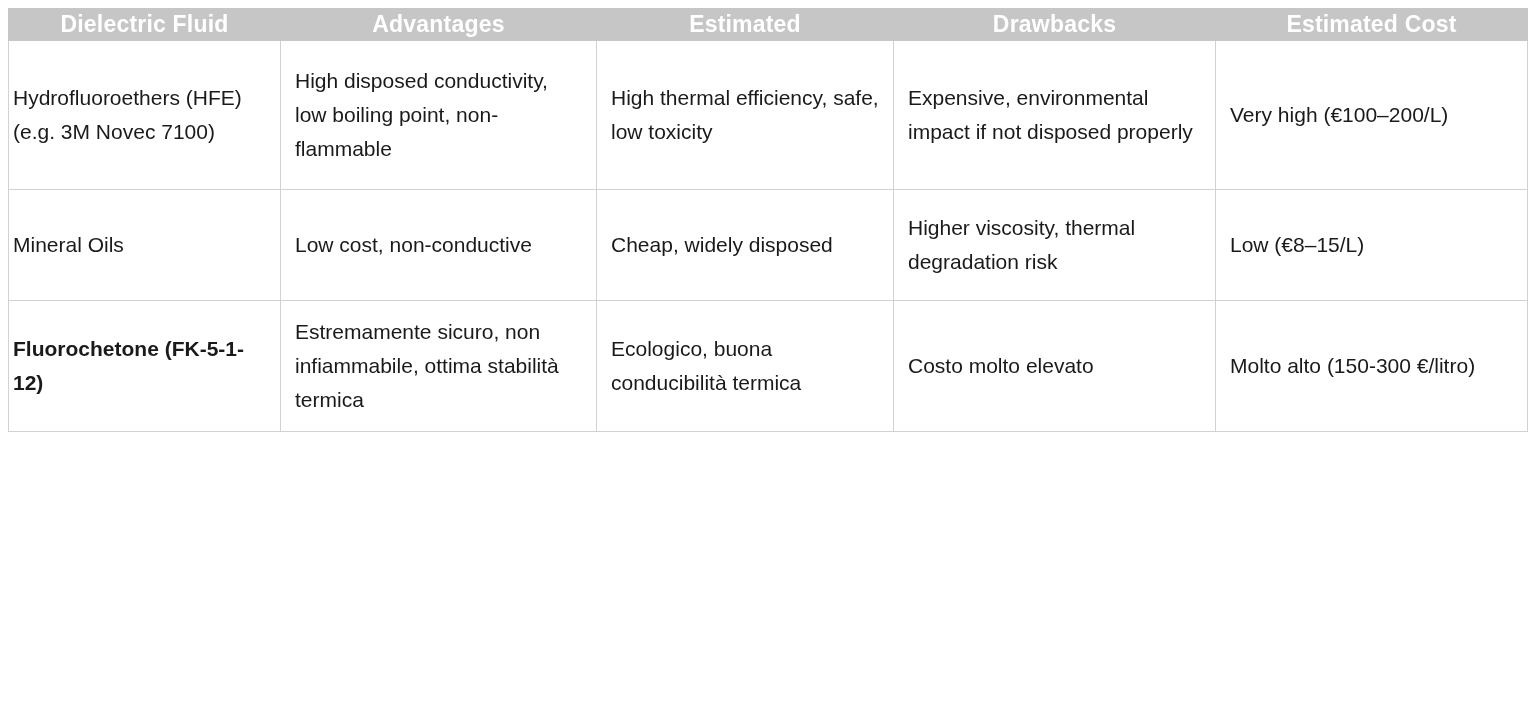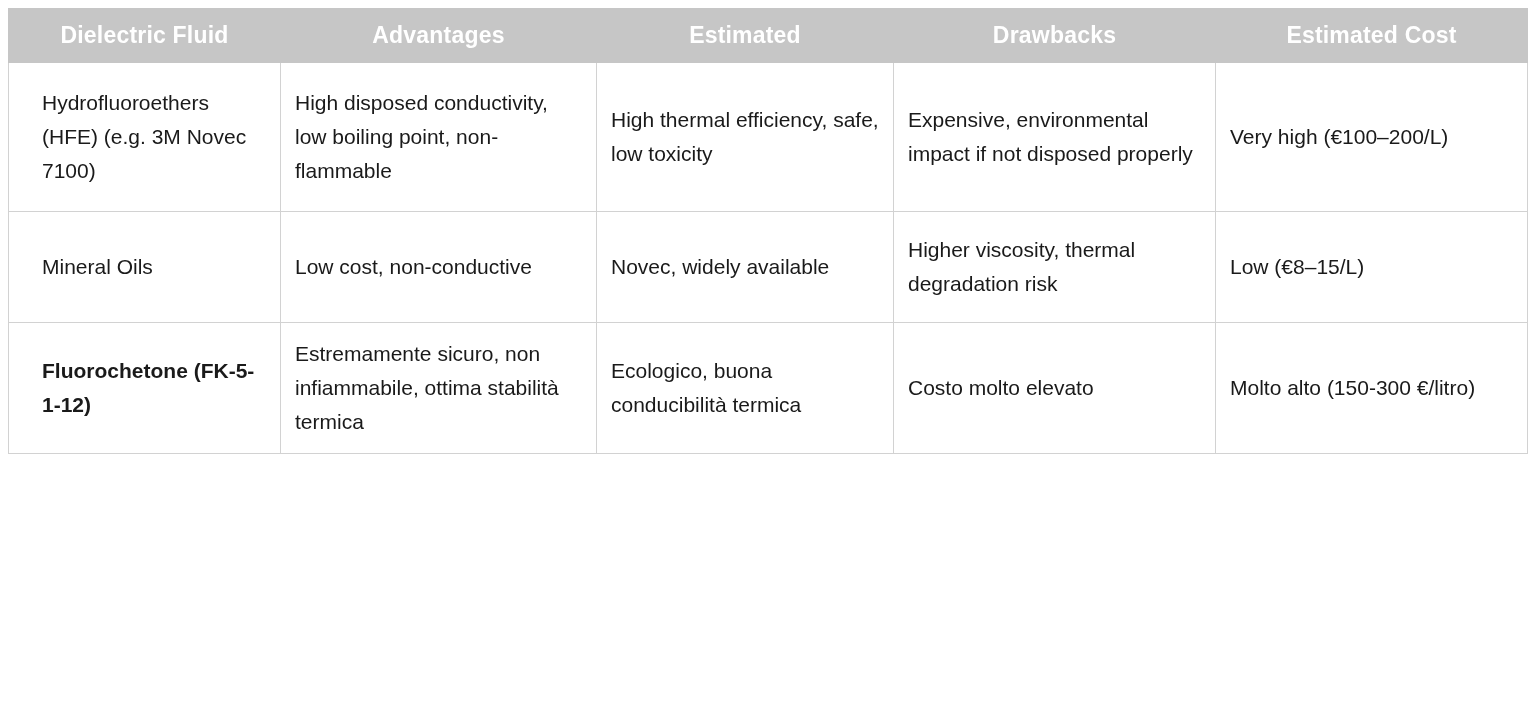--- a/index.html
+++ b/index.html
@@ -28,40 +28,40 @@
   table.fluid-table col.c2 { width: 297px; }
   table.fluid-table col.c3 { width: 322px; }
   table.fluid-table col.c4 { width: 312px; }
 
   thead th {
     background: #c6c6c6;
     color: #ffffff;
     font-size: 23px;
     font-weight: bold;
     text-align: center;
-    padding: 13px 10px;
+    padding: 2px 10px;
     border: 1px solid #c6c6c6;
     letter-spacing: 0.2px;
   }
   tbody td {
     border: 1px solid #d2d2d2;
     vertical-align: middle;
     padding: 10px 14px;
     font-size: 21px;
     line-height: 1.62;
     color: #1a1a1a;
     background: #ffffff;
   }
   tbody tr.r0 td { height: 128px; }
   tbody tr.r1 td { height: 128px; }
   tbody tr.r2 td { height: 128px; }
   tbody tr.r3 td { height: 90px; }
   tbody tr.r4 td { height: 110px; }
 
-  tbody td.first-col { padding-left: 33px; }
+  tbody td.first-col { padding-left: 4px; }
   tbody tr.r4 td.first-col { font-weight: bold; }
 </style>
 </head>
 <body>
 
 <div class="table-wrap">
   <table class="fluid-table">
     <colgroup>
       <col class="c0">
         <col class="c1">
@@ -82,21 +82,21 @@
       <tr class="r0">
         <td class="first-col">Hydrofluoroethers (HFE) (e.g. 3M Novec 7100)</td>
         <td>High disposed conductivity, low boiling point, non-flammable</td>
         <td>High thermal efficiency, safe, low toxicity</td>
         <td>Expensive, environmental impact if not disposed properly</td>
         <td>Very high (€100–200/L)</td>
       </tr>
       <tr class="r3">
         <td class="first-col">Mineral Oils</td>
         <td>Low cost, non-conductive</td>
-        <td>Novec, widely available</td>
+        <td>Cheap, widely disposed</td>
         <td>Higher viscosity, thermal degradation risk</td>
         <td>Low (€8–15/L)</td>
       </tr>
       <tr class="r4">
         <td class="first-col">Fluorochetone (FK-5-1-12)</td>
         <td>Estremamente sicuro, non infiammabile, ottima stabilità termica</td>
         <td>Ecologico, buona conducibilità termica</td>
         <td>Costo molto elevato</td>
         <td>Molto alto (150-300 €/litro)</td>
       </tr>

